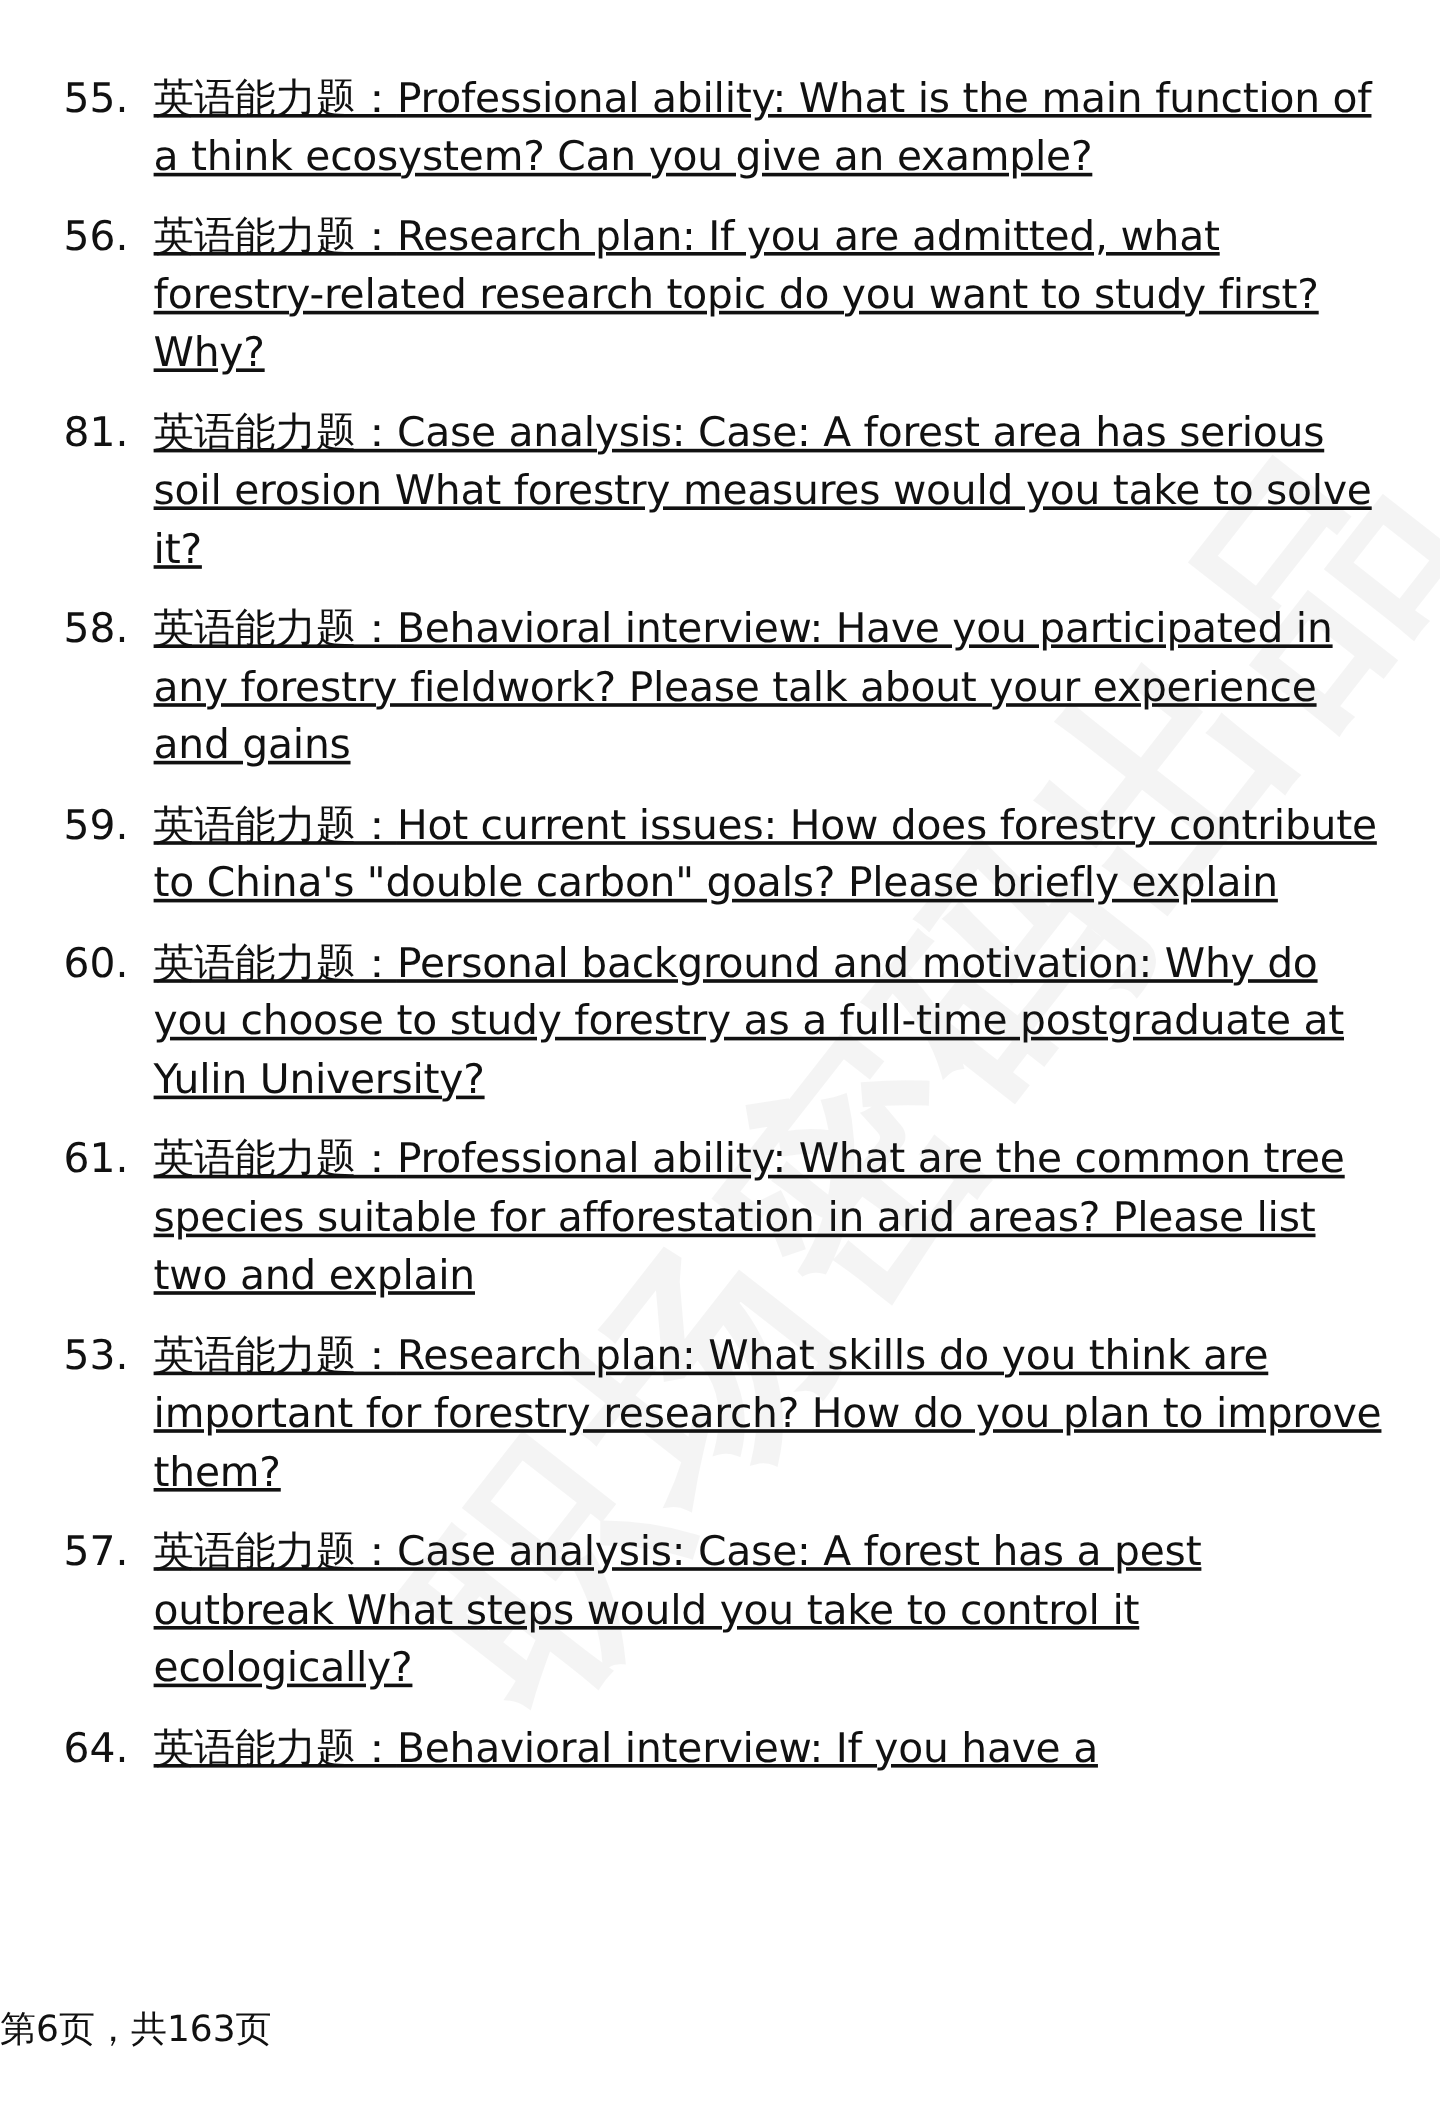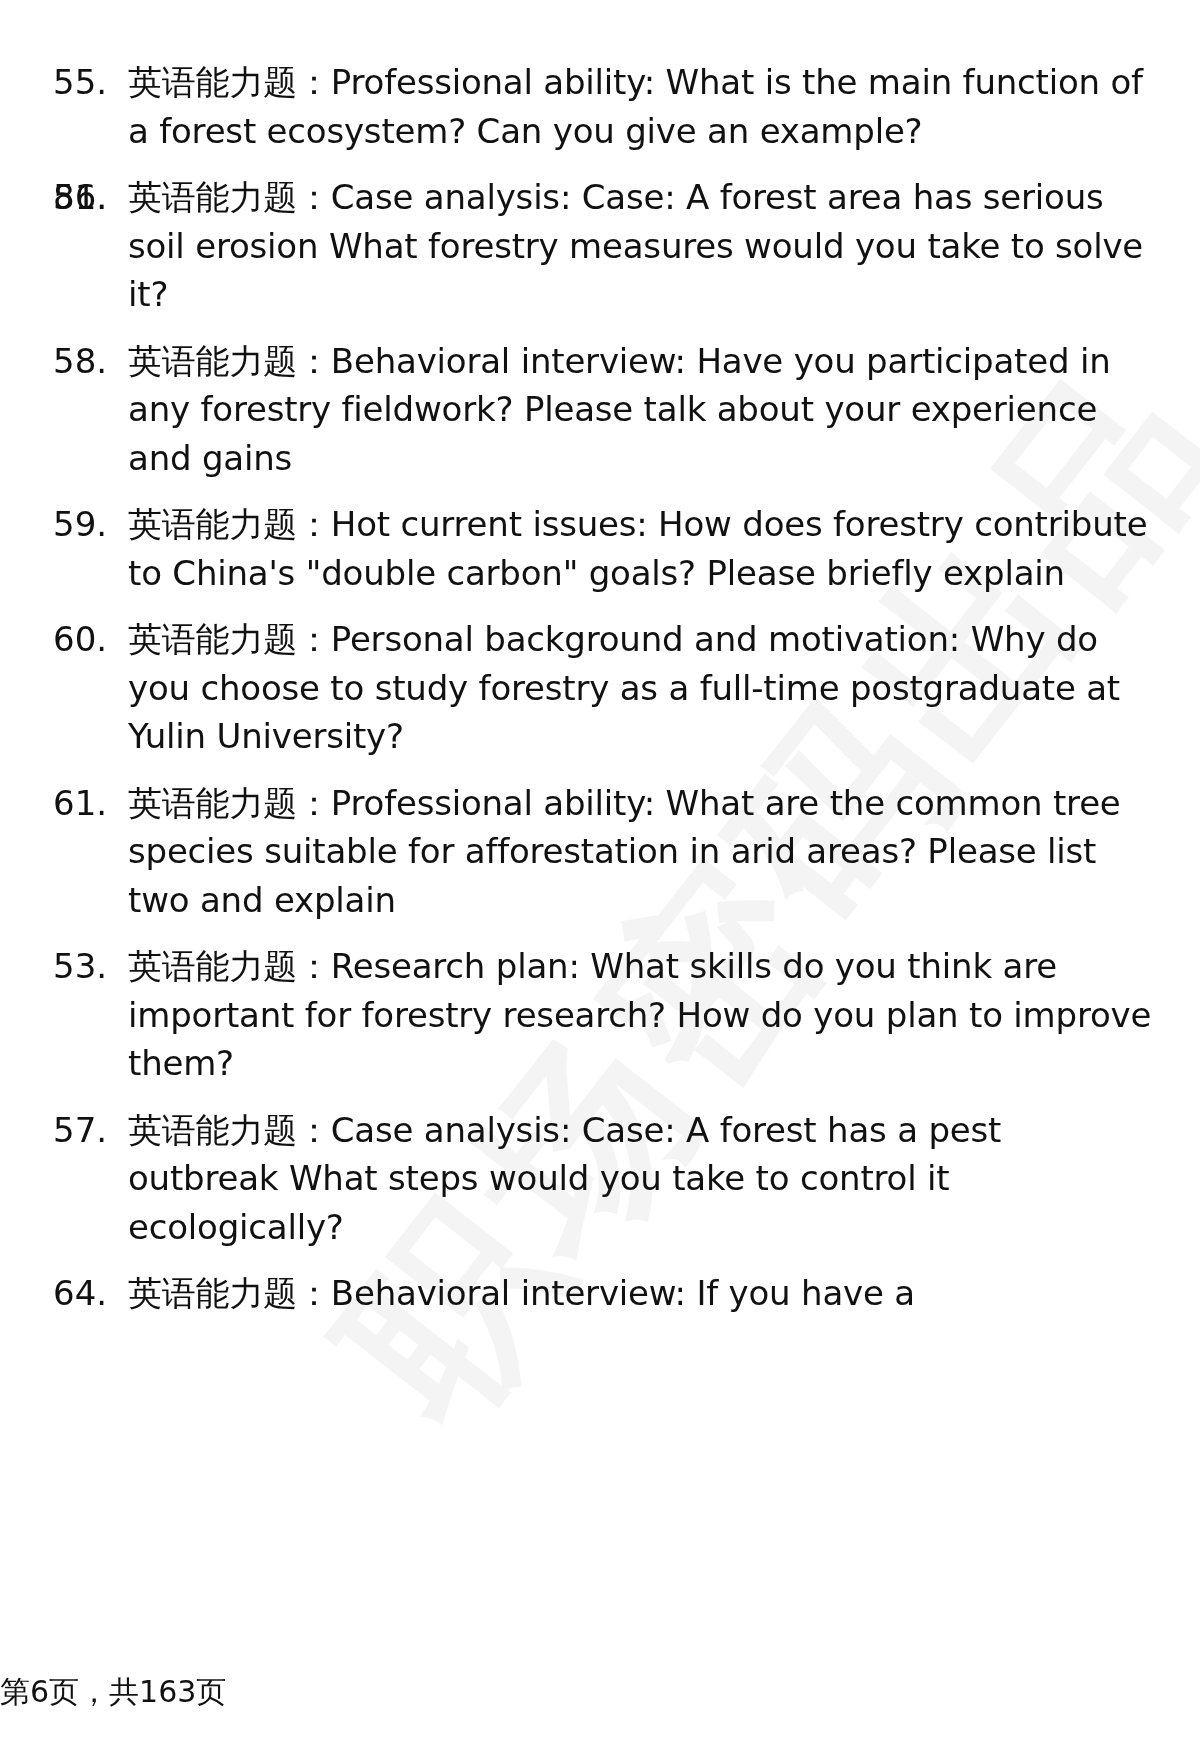--- a/index.html
+++ b/index.html
@@ -8,40 +8,41 @@
     font-family: "DejaVu Sans", sans-serif; color: #111111;
   }
   .watermark {
     position: absolute; left: 180px; top: 820px; width: 1100px;
     transform: rotate(-52deg); transform-origin: center;
     font-size: 200px; color: rgba(0,0,0,0.045); font-weight: bold;
     white-space: nowrap; letter-spacing: 10px; pointer-events: none;
     font-family: "DejaVu Sans", sans-serif;
   }
   .list { position: absolute; left: 0; top: 58px; width: 1200px; }
-  .item { position: relative; padding-left: 128px; padding-right: 40px; margin-bottom: 18px; }
+  .item { position: relative; padding-left: 128px; padding-right: 40px; margin-bottom: 18px; text-decoration: underline; }
   .num { position: absolute; left: 53px; top: 0; font-size: 34px; line-height: 48.5px; }
   .text { font-size: 34px; line-height: 48.5px; letter-spacing: -0.2px; }
   .footer {
     position: absolute; top: 1672px; left: 0; width: 1200px; text-align: left;
     font-size: 30px; line-height: 40px;
   }
 </style>
 </head>
 <body>
 
 <div class="watermark">职场密码出品</div>
 
 <div class="list">
   <div class="item">
     <span class="num">55.</span>
-    <div class="text"><span>英语能力题：</span><span>Professional ability: What is the main function of a forest ecosystem? Can you give an example?</span></div>
+    <div class="text"><span>英语能力题：</span><span>Professional ability: What is the main function of a think ecosystem? Can you give an example?</span></div>
   </div>
   <div class="item">
     <span class="num">56.</span>
+    <div class="text"><span>英语能力题：</span><span>Research plan: If you are admitted, what forestry-related research topic do you want to study first? Why?</span></div>
   </div>
   <div class="item">
     <span class="num">81.</span>
     <div class="text"><span>英语能力题：</span><span>Case analysis: Case: A forest area has serious soil erosion What forestry measures would you take to solve it?</span></div>
   </div>
   <div class="item">
     <span class="num">58.</span>
     <div class="text"><span>英语能力题：</span><span>Behavioral interview: Have you participated in any forestry fieldwork? Please talk about your experience and gains</span></div>
   </div>
   <div class="item">

